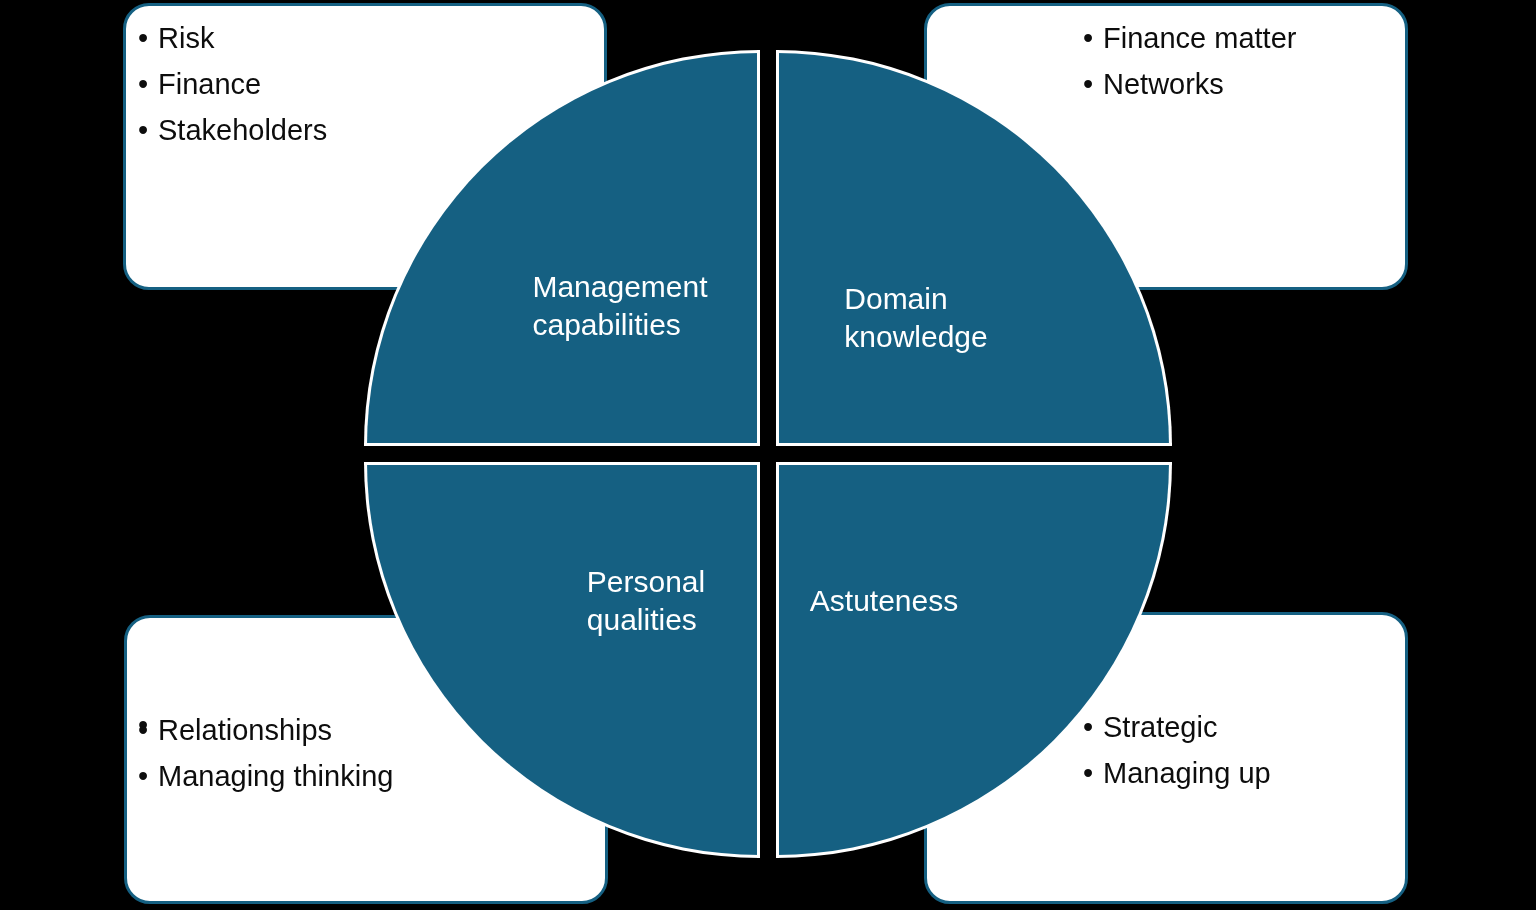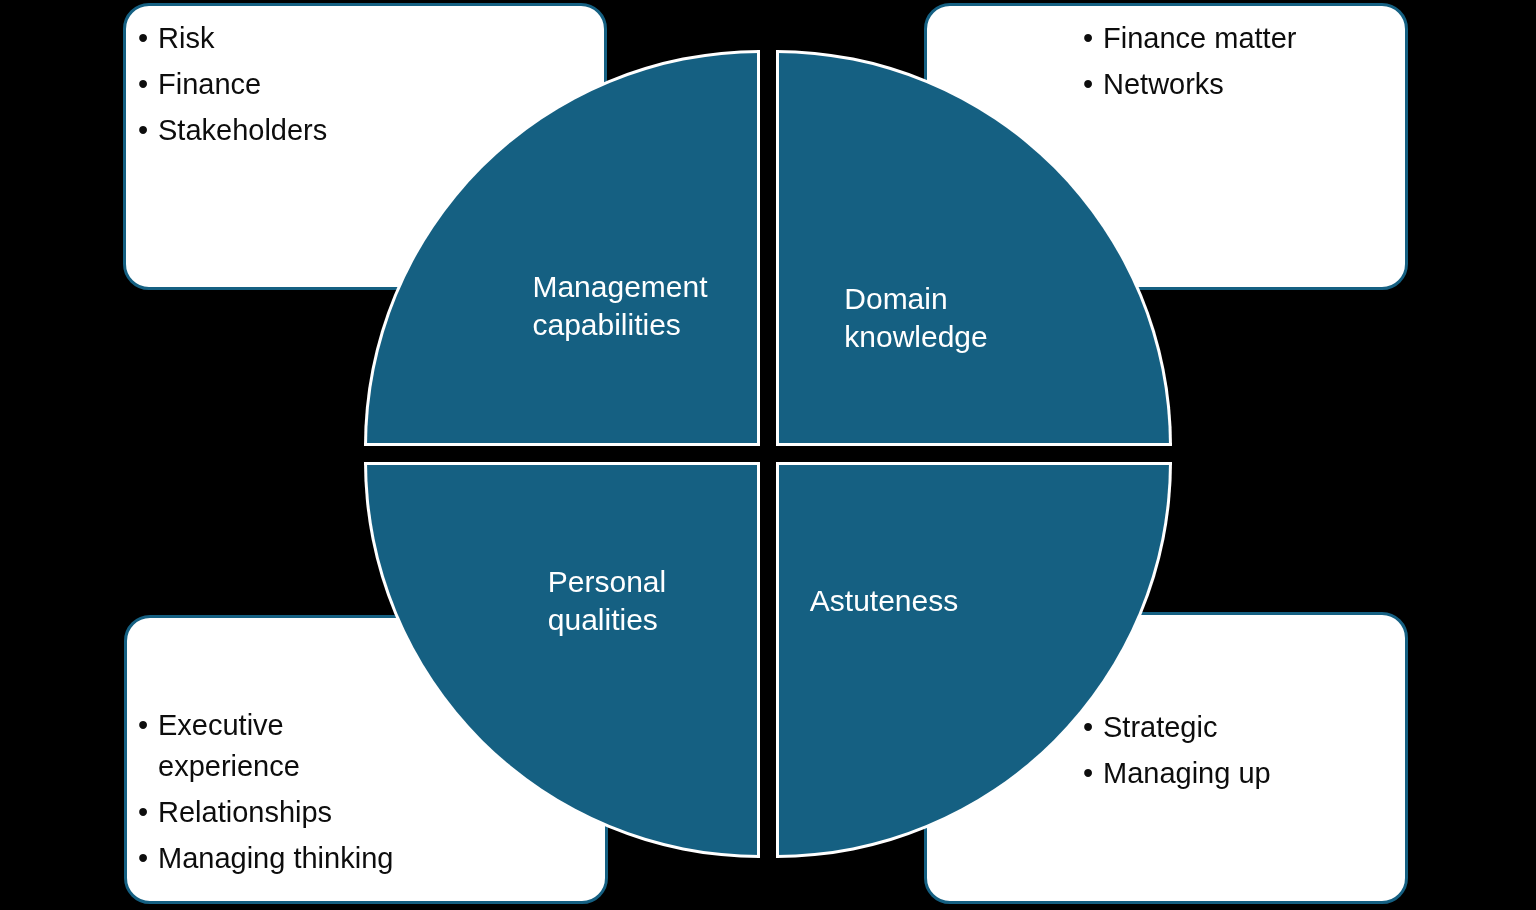--- a/index.html
+++ b/index.html
@@ -37,21 +37,21 @@
   .q-bl{left:364px;top:462px;border-radius:0 0 0 396px;}
   .q-br{left:776px;top:462px;border-radius:0 0 396px 0;}
   
   .qlabel{
     position:absolute;z-index:3;color:var(--quadrant_text);
     font-size:30px;line-height:38px;text-align:left;white-space:pre-line;
     transform:translateX(-50%);
   }
   .l-management{left:620px;top:268px;}
   .l-domain{left:916px;top:280px;}
-  .l-personal{left:607px;top:563px;}
+  .l-personal{left:646px;top:563px;}
   .l-astuteness{left:884px;top:582px;}
   
   .blist{
     position:absolute;z-index:4;list-style:none;margin:0;padding:0;
     font-size:29px;color:var(--list_text);
   }
   .blist li{
     position:relative;padding-left:20px;line-height:41px;margin-bottom:5px;
     white-space:pre-line;
   }
@@ -80,22 +80,21 @@
   <ul class="blist list-tl">
       <li><span class="bullet">•</span><span>Risk</span></li>
       <li><span class="bullet">•</span><span>Finance</span></li>
       <li><span class="bullet">•</span><span>Stakeholders</span></li>
     </ul>
   <ul class="blist list-tr">
       <li><span class="bullet">•</span><span>Finance matter</span></li>
       <li><span class="bullet">•</span><span>Networks</span></li>
     </ul>
   <ul class="blist list-bl">
-      <li><span class="bullet">•</span><span>Executive
-experience</span></li>
+      <li><span class="bullet">•</span></li>
       <li><span class="bullet">•</span><span>Relationships</span></li>
       <li><span class="bullet">•</span><span>Managing thinking</span></li>
     </ul>
   <ul class="blist list-br">
       <li><span class="bullet">•</span><span>Strategic</span></li>
       <li><span class="bullet">•</span><span>Managing up</span></li>
     </ul>
 
   <div class="quadrant q-tl"></div>
   <div class="quadrant q-tr"></div>

